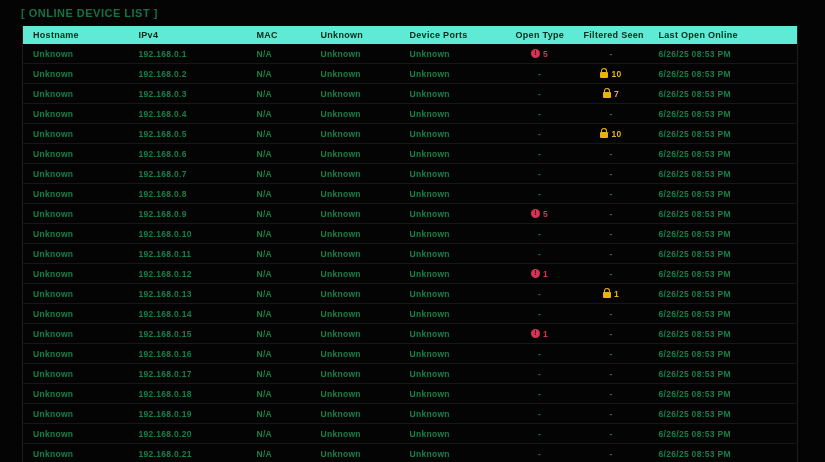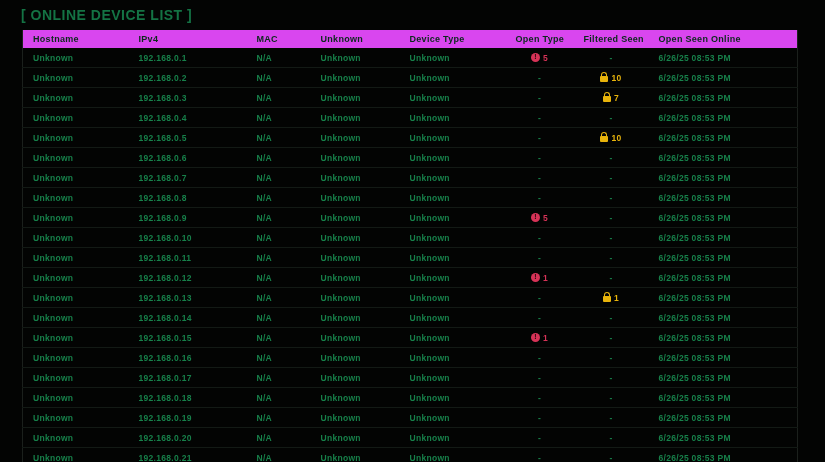--- a/index.html
+++ b/index.html
@@ -5,42 +5,42 @@
   html,body{margin:0;padding:0;}
   body{
     width:825px;height:462px;overflow:hidden;
     background:#030403;
     font-family:"Liberation Sans","DejaVu Sans",sans-serif;
     -webkit-font-smoothing:antialiased;
   }
   .page-title{
     margin:7px 0 7px 21px;
     color:#147344;
-    font-size:14px;
+    font-size:11px;
     font-weight:bold;
     letter-spacing:0.5px;
   }
   .table-wrap{margin-left:22px;width:776px;}
   table.device-table{
     border-collapse:collapse;
     table-layout:fixed;
     width:775px;
     border-left:1px solid #1b201c;
     border-right:1px solid #1b201c;
   }
   .device-table col.c0{width:106px;}
   .device-table col.c1{width:118px;}
   .device-table col.c2{width:64px;}
   .device-table col.c3{width:89px;}
   .device-table col.c4{width:106px;}
   .device-table col.c5{width:68px;}
   .device-table col.c6{width:75px;}
   .device-table col.c7{width:149px;}
   .device-table thead th{
-    background:#d946ef;
+    background:#5eead4;
     color:#0a2a1b;
     height:18px;
     font-size:9px;
     font-weight:bold;
     text-align:left;
     padding:0 0 0 10px;
     letter-spacing:0.3px;
     white-space:nowrap;
     overflow:hidden;
   }
@@ -95,24 +95,24 @@
         <col class="c5">
         <col class="c6">
         <col class="c7">
     </colgroup>
     <thead>
       <tr>
           <th class="c0">Hostname</th>
           <th class="c1">IPv4</th>
           <th class="c2">MAC</th>
           <th class="c3">Unknown</th>
-          <th class="c4">Device Type</th>
+          <th class="c4">Device Ports</th>
           <th class="c5">Open Type</th>
           <th class="c6">Filtered Seen</th>
-          <th class="c7">Open Seen Online</th>
+          <th class="c7">Last Open Online</th>
         </tr>
     </thead>
     <tbody>
         <tr>
           <td class="c0">Unknown</td>
           <td class="c1">192.168.0.1</td>
           <td class="c2">N/A</td>
           <td class="c3">Unknown</td>
           <td class="c4">Unknown</td>
           <td class="c5 center"><span class="alert-icon"></span><span class="open-count">5</span></td>

